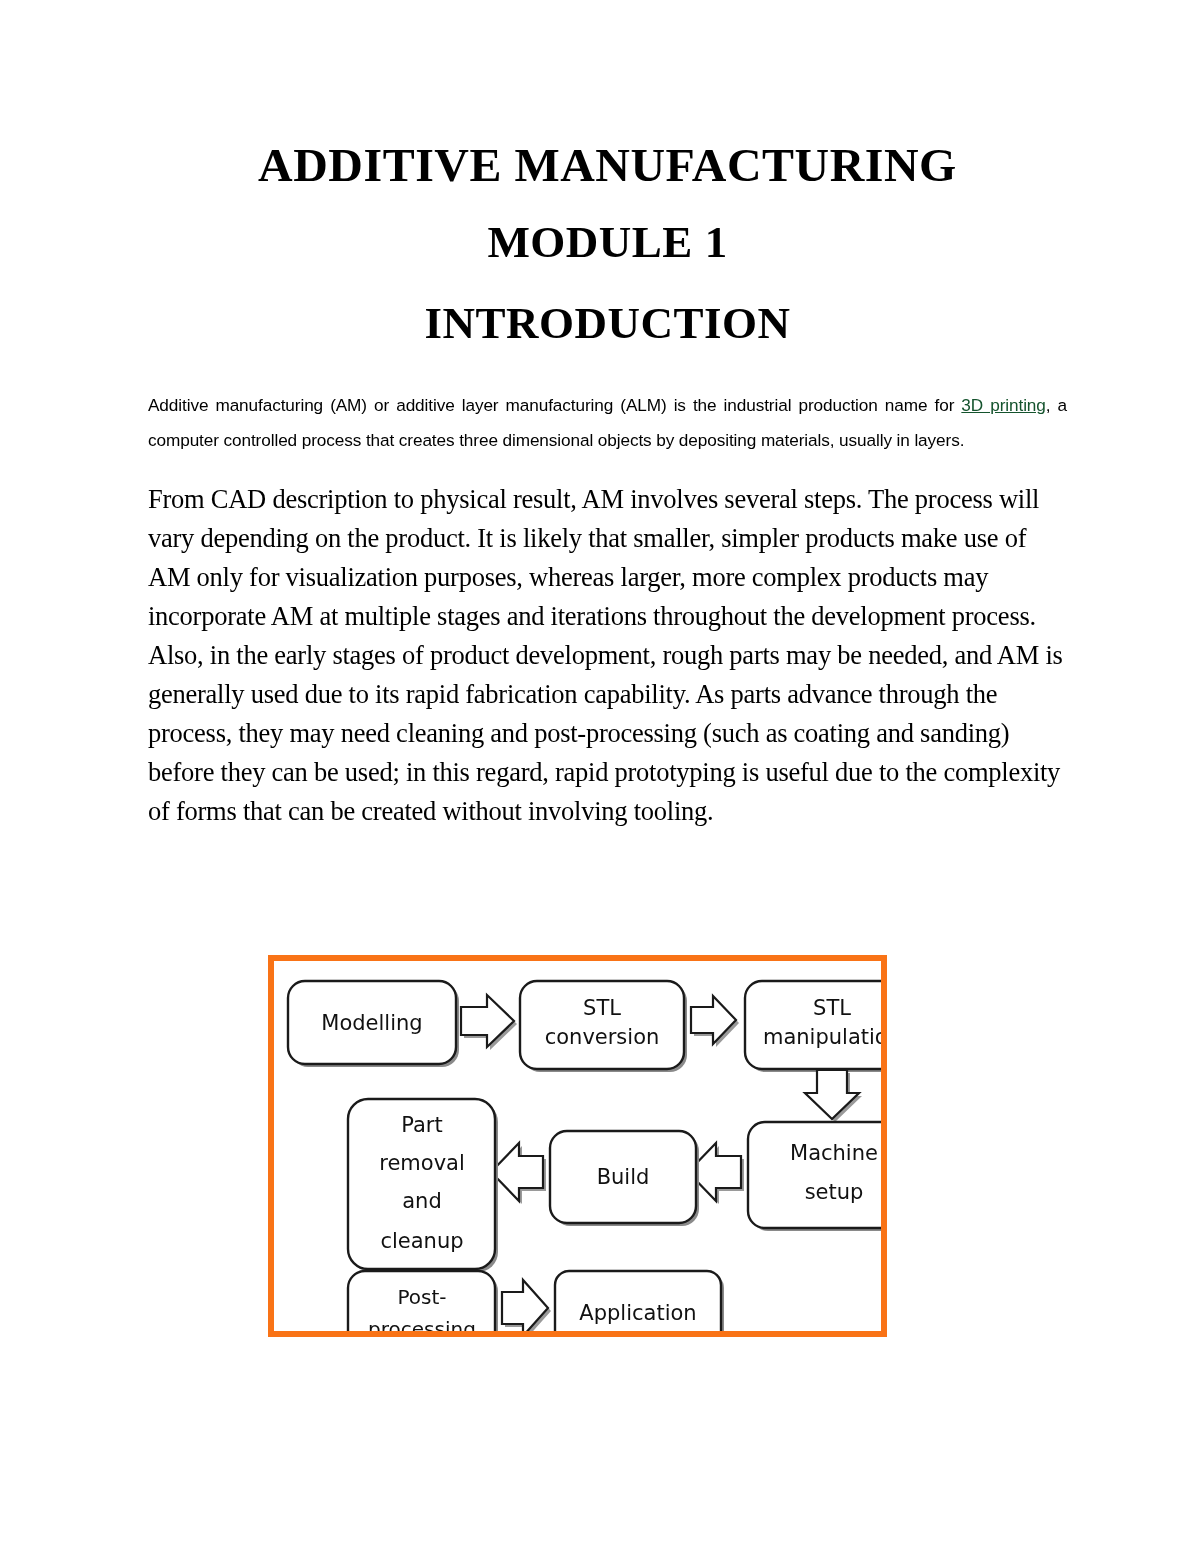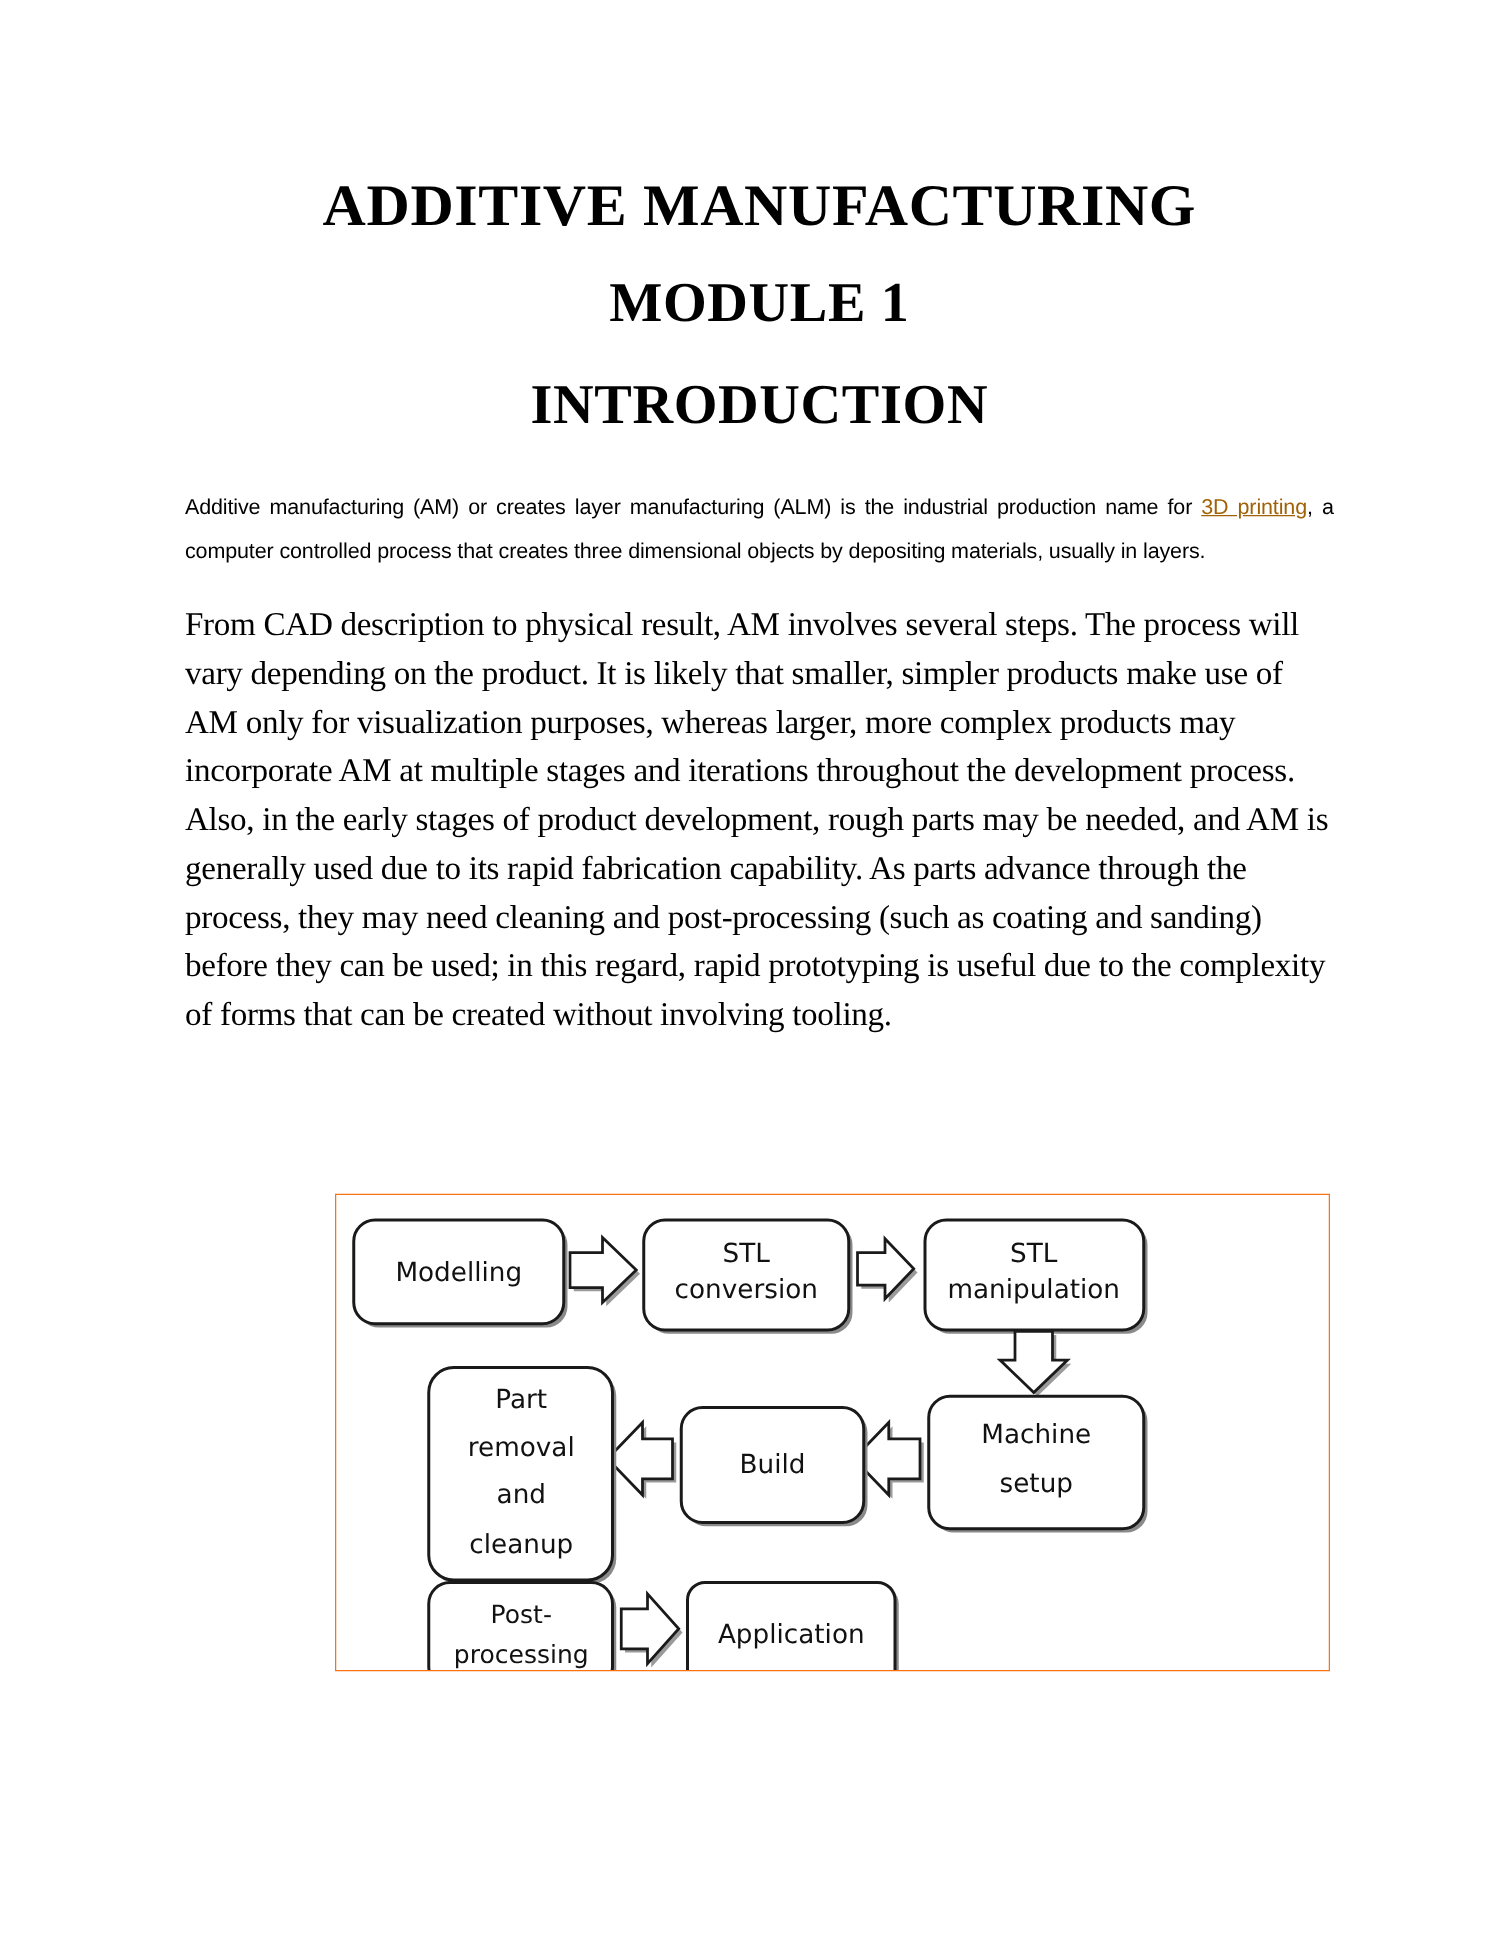--- a/index.html
+++ b/index.html
@@ -60,21 +60,21 @@
   .intro-para {
     font-family: "Liberation Sans", sans-serif;
     font-size: 17.2px;
     line-height: 2.02;
     text-align: justify;
     margin-top: 42px;
     color: #000;
     letter-spacing: -0.1px;
   }
   .link {
-    color: #a16207;
+    color: #14532d;
     text-decoration: underline;
   }
 
   
   .section-heading {
     font-family: "Liberation Serif", serif;
     font-weight: bold;
     font-size: 37px;
     text-decoration: underline;
     text-underline-offset: 4px;
@@ -92,23 +92,23 @@
     margin-top: 22px;
     text-align: left;
     letter-spacing: -0.25px;
   }
 
   
   .figure-wrap {
     position: absolute;
     left: 268px;
     top: 955px;
-    width: 796px;
+    width: 619px;
     height: 382px;
-    border: 1px solid #f97316;
+    border: 6px solid #f97316;
     background: #ffffff;
     overflow: hidden;
   }
   .figure-wrap svg { display: block; }
 
   .fc-box {
     fill: #ffffff;
     stroke: #1a1a1a;
     stroke-width: 2.4;
   }
@@ -140,21 +140,21 @@
 
 <div class="page">
   <div class="content">
 
     <h1 class="doc-title title-1">ADDITIVE MANUFACTURING</h1>
 
     <h1 class="doc-title title-2">MODULE 1</h1>
 
     <h1 class="doc-title title-3">INTRODUCTION</h1>
 
-    <p class="intro-para"><span>Additive manufacturing (AM) or creates layer manufacturing (ALM) is the industrial production name for </span><a class="link" href="#">3D printing</a><span>, a computer controlled process that creates three dimensional objects by depositing materials, usually in layers.</span></p>
+    <p class="intro-para"><span>Additive manufacturing (AM) or additive layer manufacturing (ALM) is the industrial production name for </span><a class="link" href="#">3D printing</a><span>, a computer controlled process that creates three dimensional objects by depositing materials, usually in layers.</span></p>
 
 
     <p class="body-para">From CAD description to physical result, AM involves several steps. The process will vary depending on the product. It is likely that smaller, simpler products make use of AM only for visualization purposes, whereas larger, more complex products may incorporate AM at multiple stages and iterations throughout the development process. Also, in the early stages of product development, rough parts may be needed, and AM is generally used due to its rapid fabrication capability. As parts advance through the process, they may need cleaning and post-processing (such as coating and sanding) before they can be used; in this regard, rapid prototyping is useful due to the complexity of forms that can be created without involving tooling.</p>
 
   </div>
 
   <div class="figure-wrap">
     <svg width="659" height="380" viewBox="0 0 659 380" xmlns="http://www.w3.org/2000/svg">
 
       <g>

